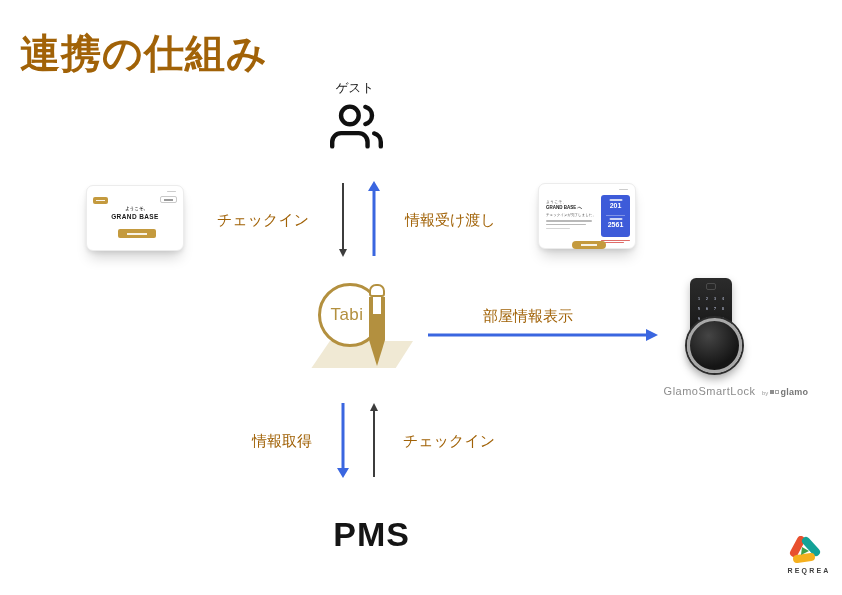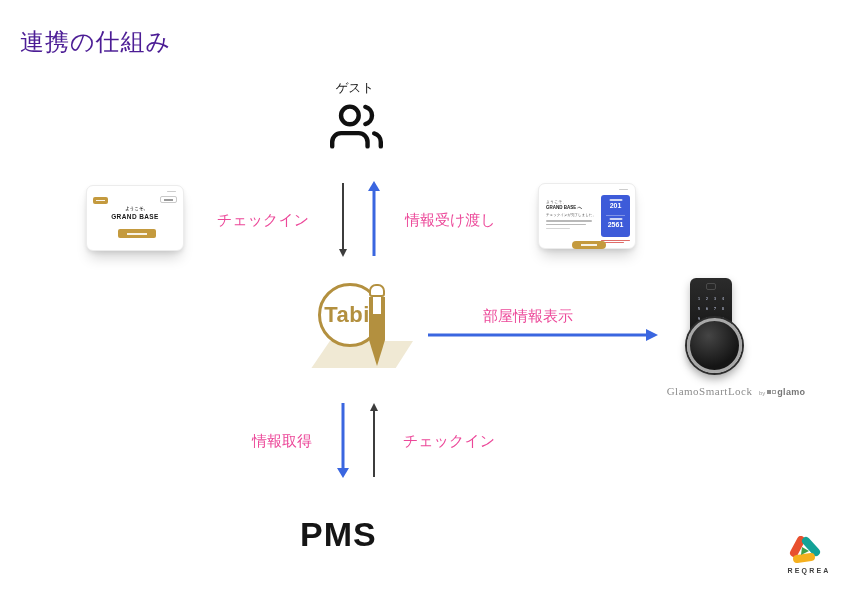--- a/index.html
+++ b/index.html
@@ -3,24 +3,24 @@
 <meta charset="utf-8">
 <style>
   * { margin:0; padding:0; box-sizing:border-box; }
   html,body { background:#fff; }
   body { font-family:"Liberation Sans", sans-serif; }
   #canvas{ position:relative; width:842px; height:595px; background:#ffffff; overflow:hidden; }
 
   .abs{ position:absolute; }
 
   
-  .page-title{ left:20px; top:26px; font-size:24px; font-weight:400; color:#4c1d95; letter-spacing:1px;}
+  .page-title{ left:20px; top:26px; font-size:40px; font-weight:700; color:#a16207; letter-spacing:1px;}
   .guest-label{ left:305px; top:80px; width:100px; text-align:center; font-size:12.5px; color:#222; }
-  .pms-label{ left:300px; top:515px; width:110px; text-align:left; font-size:34px; font-weight:600; color:#151515; letter-spacing:1px; }
-  .flow-label{ font-size:15px; color:#ec4899; white-space:nowrap; }
+  .pms-label{ left:300px; top:515px; width:110px; text-align:right; font-size:34px; font-weight:600; color:#151515; letter-spacing:1px; }
+  .flow-label{ font-size:15px; color:#a16207; white-space:nowrap; }
 
   
   .arrow{ position:absolute; }
   .arrow .shaft{ position:absolute; left:50%; transform:translateX(-50%); background:var(--col); }
   .arrow .head{ position:absolute; width:0; height:0; left:50%; border:solid transparent; }
   .arrow.v .shaft{ width:2px; }
   .arrow.v.thick .shaft{ width:3px; }
   .arrow.v.down .shaft{ top:0; bottom:7px; }
   .arrow.v.up   .shaft{ top:7px; bottom:0; }
   .arrow.v.down .head{ bottom:0; transform:translateX(-50%); border-width:8px 4.5px 0 4.5px; border-top-color:var(--col); }
@@ -59,40 +59,40 @@
   .rt-red .bar{ background:var(--alert-red); opacity:.85; height:1.2px; border-radius:1px; }
   .rt-btn{ left:30px; top:54px; width:34px; height:8px; border-radius:4px; background:var(--button-gold); }
   .rt-btn i{ position:absolute; left:9px; top:3px; width:16px; height:2px; background:rgba(255,255,255,.88); display:block; }
 
   
   .tabi-paper{ left:305px; top:341px; width:108px; height:27px; background:var(--paper-beige);
                clip-path:polygon(23% 0, 100% 0, 84% 100%, 6% 100%); z-index:1; }
   .tabi-circle{ left:318px; top:283px; width:64px; height:64px; border:3px solid var(--accent-gold);
                 border-radius:50%; background:#fff; z-index:2; }
   .tabi-text{ position:absolute; inset:0; line-height:58px; text-align:center; padding-right:6px;
-              font-size:22px; font-weight:700; letter-spacing:.5px; color:var(--accent-gold); }
+              font-size:17px; font-weight:400; letter-spacing:.5px; color:var(--accent-gold); }
   .pencil{ left:369px; top:284px; width:16px; z-index:3; }
   .pencil .eraser{ height:13px; border:2.5px solid var(--accent-gold); border-radius:7px 7px 3px 3px; background:#fff; }
   .pencil .mid{ height:17px; background:linear-gradient(90deg, var(--accent-gold) 0 27%, #fff 27% 73%, var(--accent-gold) 73% 100%); }
   .pencil .bodyp{ height:26px; background:var(--accent-gold); }
   .pencil .tip{ width:0; height:0; border-left:8px solid transparent; border-right:8px solid transparent;
                 border-top:26px solid var(--accent-gold); }
 
   
   .lock-body{ left:690px; top:278px; width:42px; height:82px; border-radius:6px;
               background:linear-gradient(180deg,#2b2b2b,#101010); box-shadow:0 4px 8px rgba(0,0,0,.25); }
   .lock-nfc{ position:absolute; left:16px; top:5px; width:10px; height:7px; border:1px solid #4b4b4b; border-radius:2px; }
   .keypad{ position:absolute; left:4px; top:15px; width:34px; }
   .keypad .krow{ display:flex; justify-content:space-between; height:10px; align-items:center; padding:0 2px; }
   .keypad .key{ width:6px; text-align:center; font-family:"DejaVu Sans Mono", monospace; font-size:4px; color:#b9c0d8; }
   .lock-knob{ left:687px; top:318px; width:55px; height:55px; border-radius:50%;
               border:3px solid #a8a8a8; background:radial-gradient(circle at 38% 30%, #454545, #151515 68%);
               box-shadow:0 0 0 2px #2c2c2c, 0 6px 10px rgba(0,0,0,.35); }
   .lock-caption{ left:615px; top:381px; width:200px; text-align:center; color:#8c8c8c; white-space:nowrap; }
-  .lock-caption .prod{ font-family:Liberation Serif, serif; font-size:11px; letter-spacing:.5px;padding-left:42px; }
+  .lock-caption .prod{ font-family:Liberation Sans, sans-serif; font-size:11px; letter-spacing:.5px;padding-left:42px; }
   .lock-caption .by{ font-size:6px; color:#9a9a9a; margin:0 2px; }
   .lock-caption .sq{ display:inline-block; width:4px; height:4px; margin-right:1px; vertical-align:1px; }
   .sq1{ background:#8d8d8d; } .sq2{ border:1px solid #a5a5a5; background:#fff; }
   .lock-caption .brand{ font-size:9px; font-weight:700; color:#767676; letter-spacing:.3px; }
 
   
   .reqrea-logo{ left:789px; top:536px; }
   .reqrea-label{ left:781px; top:567px; width:56px; text-align:center; font-size:7px; font-weight:700;
                  letter-spacing:2.2px; color:#3f3f3f; }
 </style>

